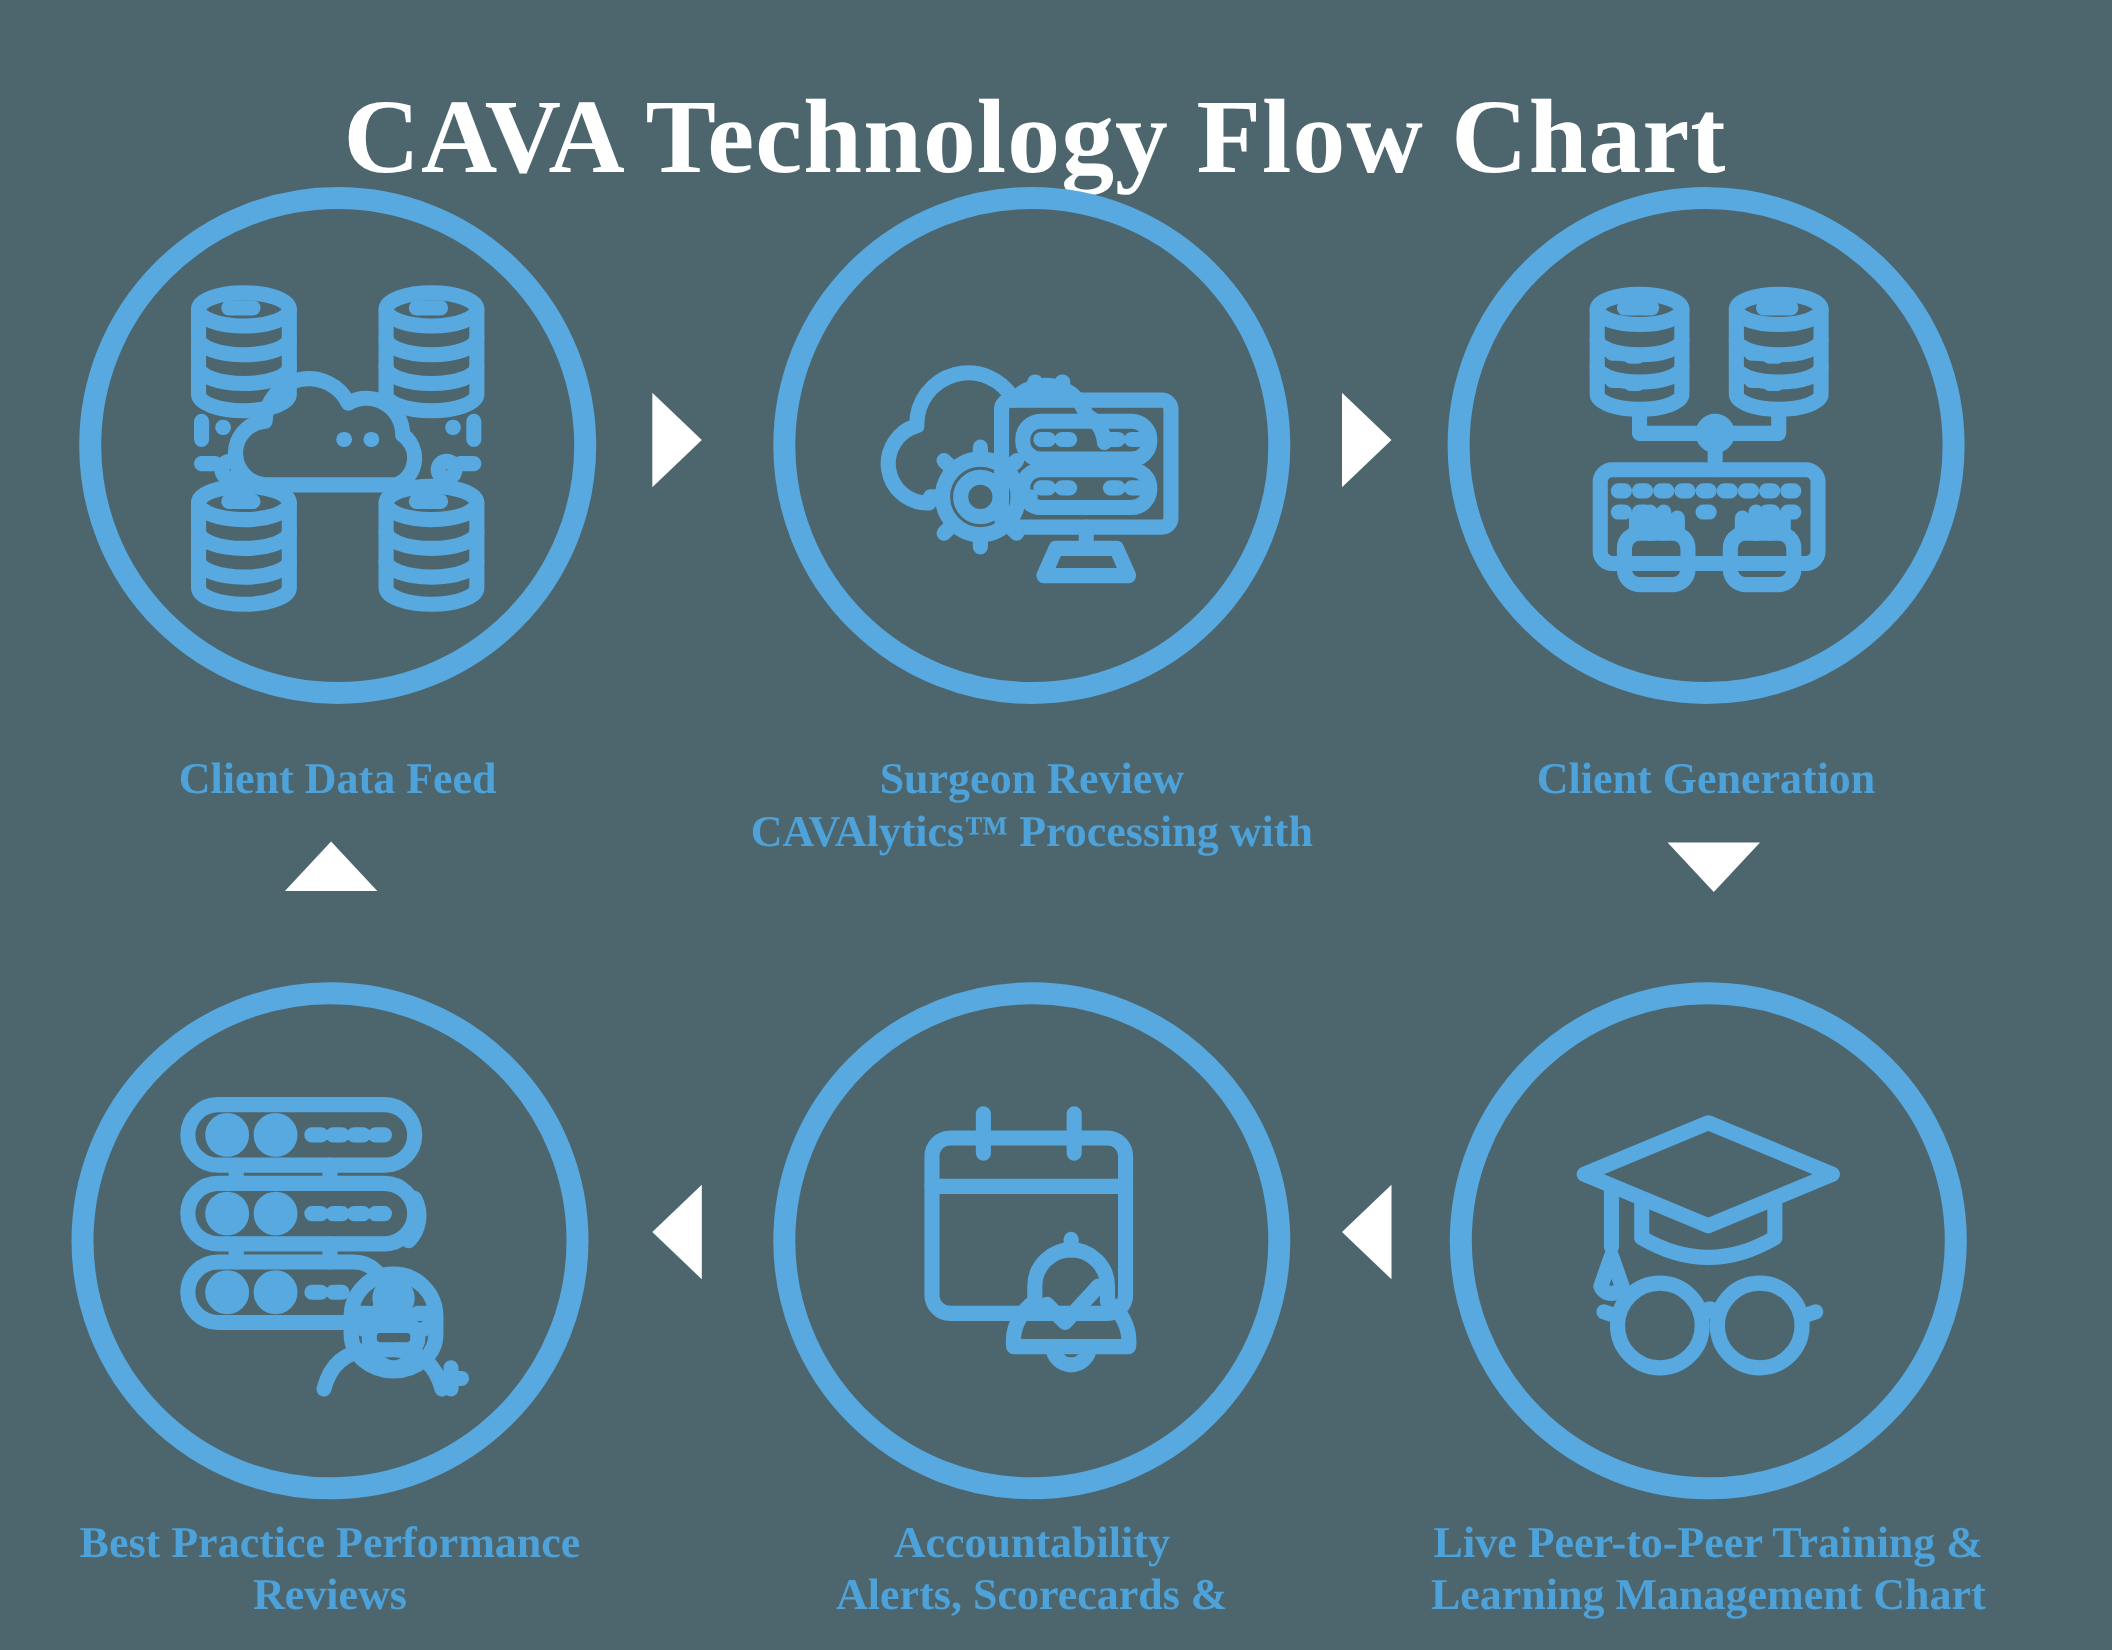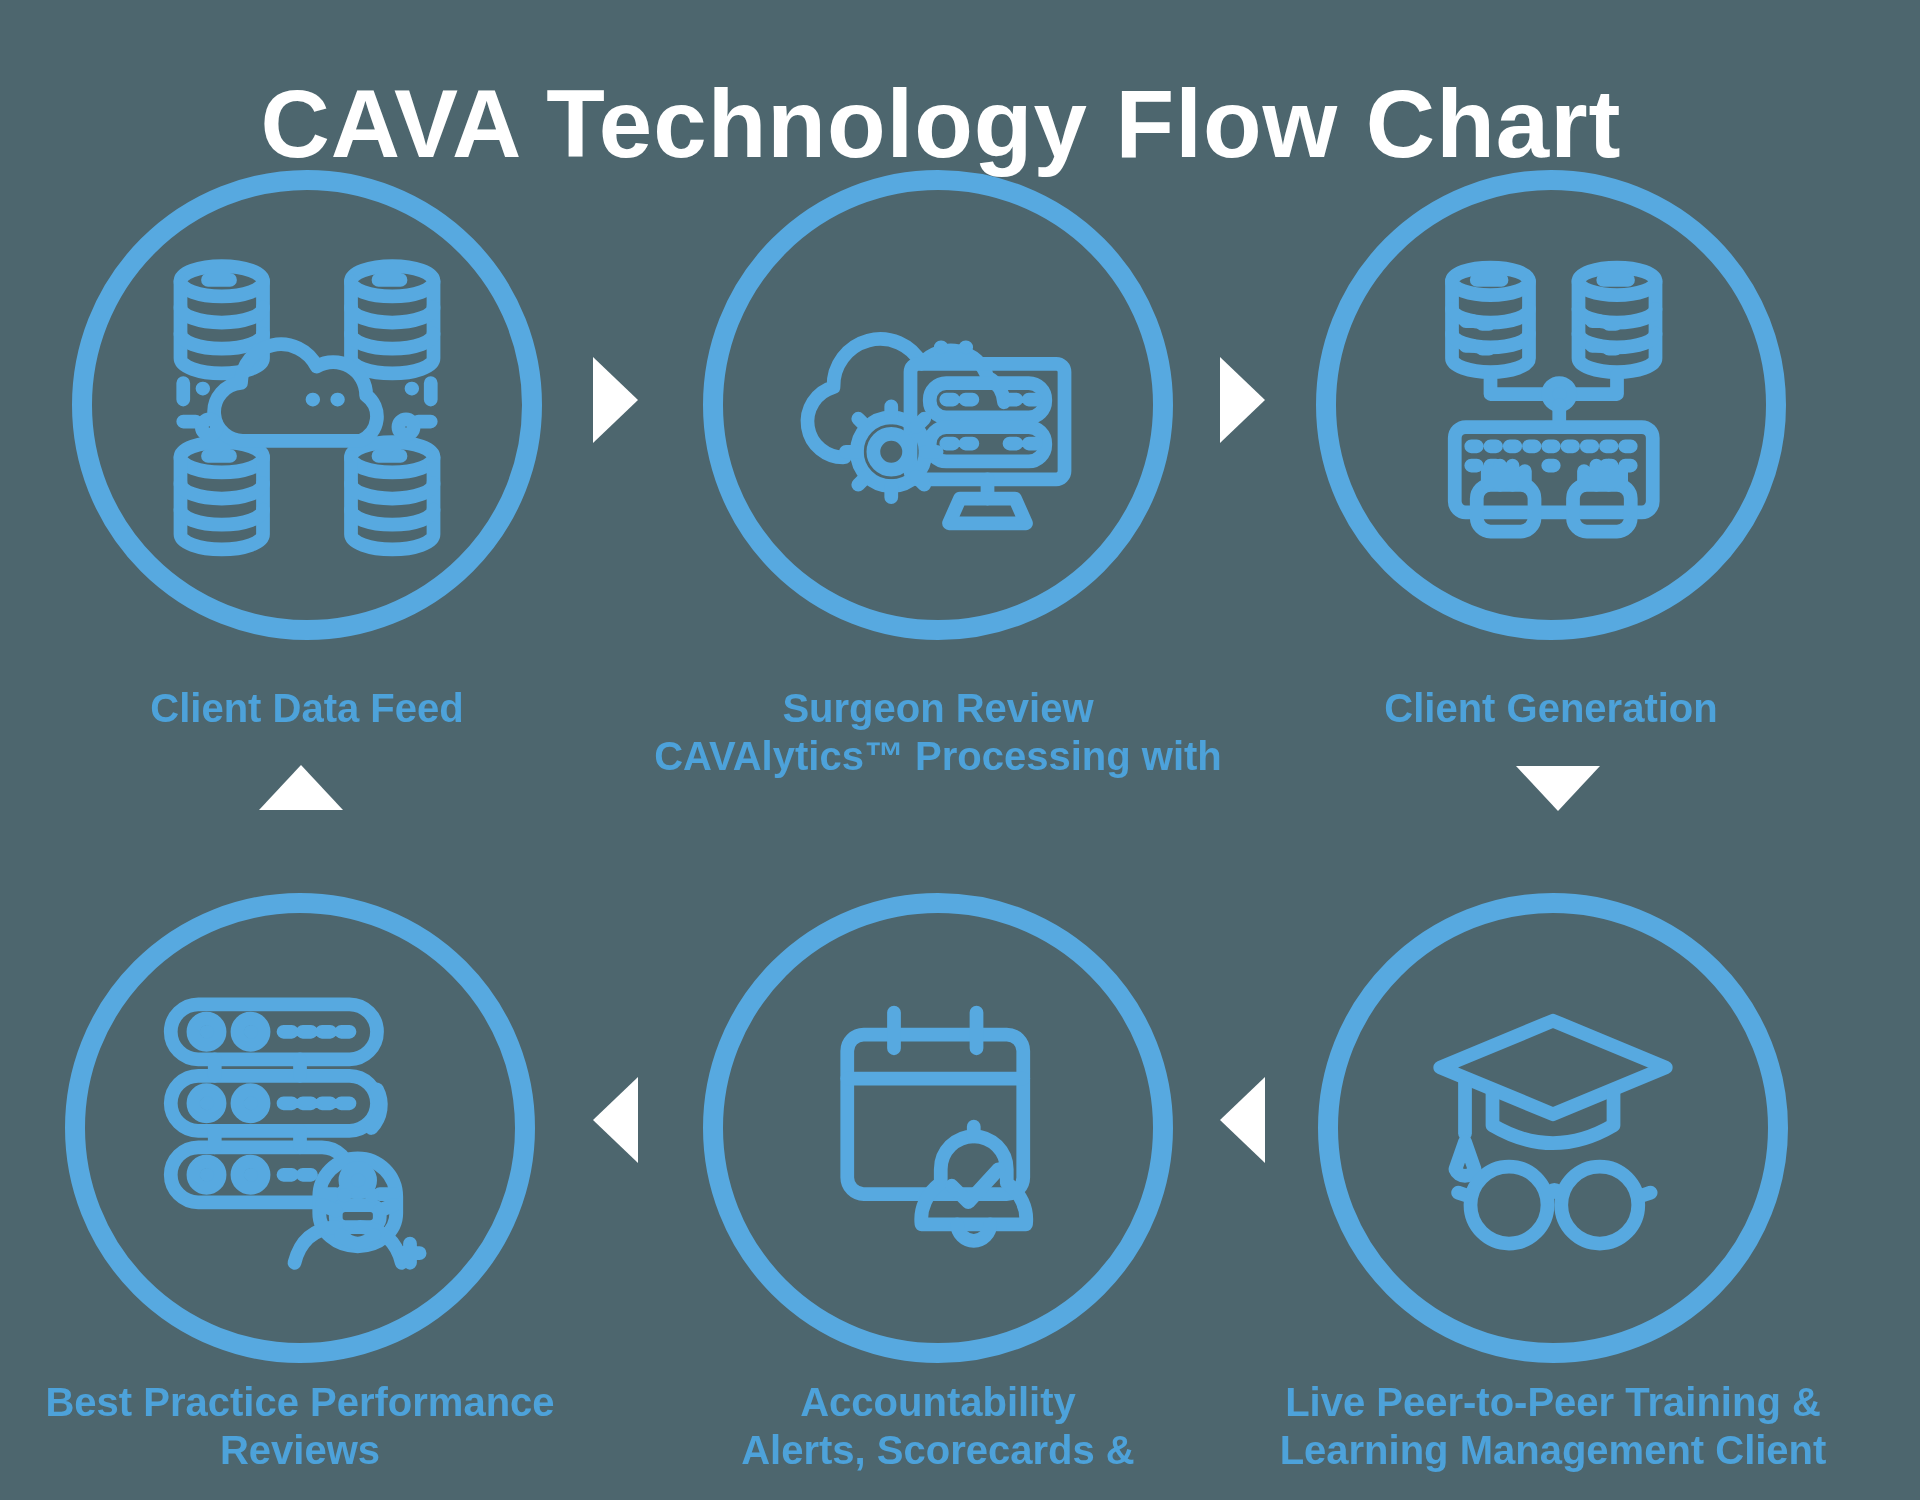--- a/index.html
+++ b/index.html
@@ -1,19 +1,19 @@
 <!DOCTYPE html>
 <html style="--bg: #4D666E; --accent: #57A9E0; --labelc: #4DA2DA; --titlec: #FFFFFF; --arrowc: #FFFFFF;"><head>
 <meta charset="utf-8">
 <style>
   html,body { margin:0; padding:0; background:#3d5259; }
   .canvas {
     position:relative; width:1920px; height:1500px; overflow:hidden;
     background:var(--bg,#4D666E);
-    font-family:Liberation Sans, sans-serif;
+    font-family:Liberation Serif, serif;
   }
   .page-title {
     position:absolute; left:0; top:10px; width:1882px;
     text-align:center; font-size:96px; line-height:100px; font-weight:700;
     color:var(--titlec,#FFFFFF); letter-spacing:1px; white-space:nowrap;
   }
   .circle {
     position:absolute; width:430px; height:430px; box-sizing:content-box;
     border:20px solid var(--accent,#57A9E0); border-radius:50%;
     display:flex; align-items:center; justify-content:center;
@@ -199,21 +199,21 @@
       <path d="M56 84 v40"></path>
       <path d="M56 130 l-7 20 a7.5 7.5 0 0 0 14 0 z"></path>
       <circle cx="88" cy="176" r="28"></circle>
       <circle cx="154" cy="176" r="28"></circle>
       <path d="M116 170 q5 -10 10 0"></path>
       <path d="M60 170 l-9 -3 M182 170 l9 -3"></path>
     </svg>
   </div>
   <div class="node-label" style="left:1233px;top:1378px;">
     <span>Live Peer-to-Peer Training &amp;</span>
-    <span>Learning Management Client</span>
+    <span>Learning Management Chart</span>
   </div>
 
   <div class="arr arr-right" style="left:593px;top:357px;" aria-label="right"></div>
   <div class="arr arr-right" style="left:1220px;top:357px;" aria-label="right"></div>
   <div class="arr arr-down" style="left:1516px;top:766px;" aria-label="down"></div>
   <div class="arr arr-left" style="left:1220px;top:1077px;" aria-label="left"></div>
   <div class="arr arr-left" style="left:593px;top:1077px;" aria-label="left"></div>
   <div class="arr arr-up" style="left:259px;top:765px;" aria-label="up"></div>
 
 </div>

